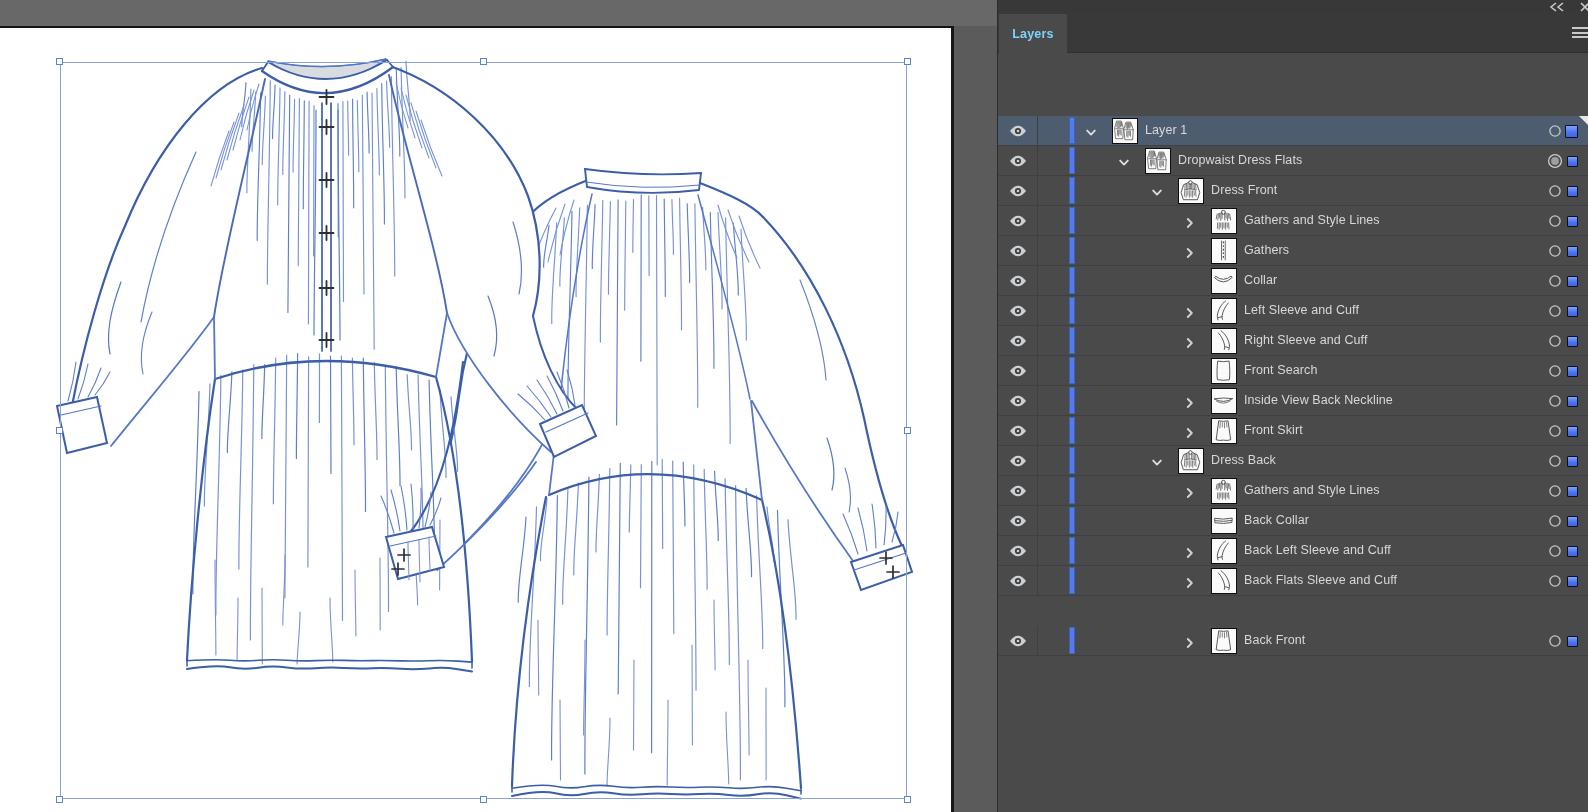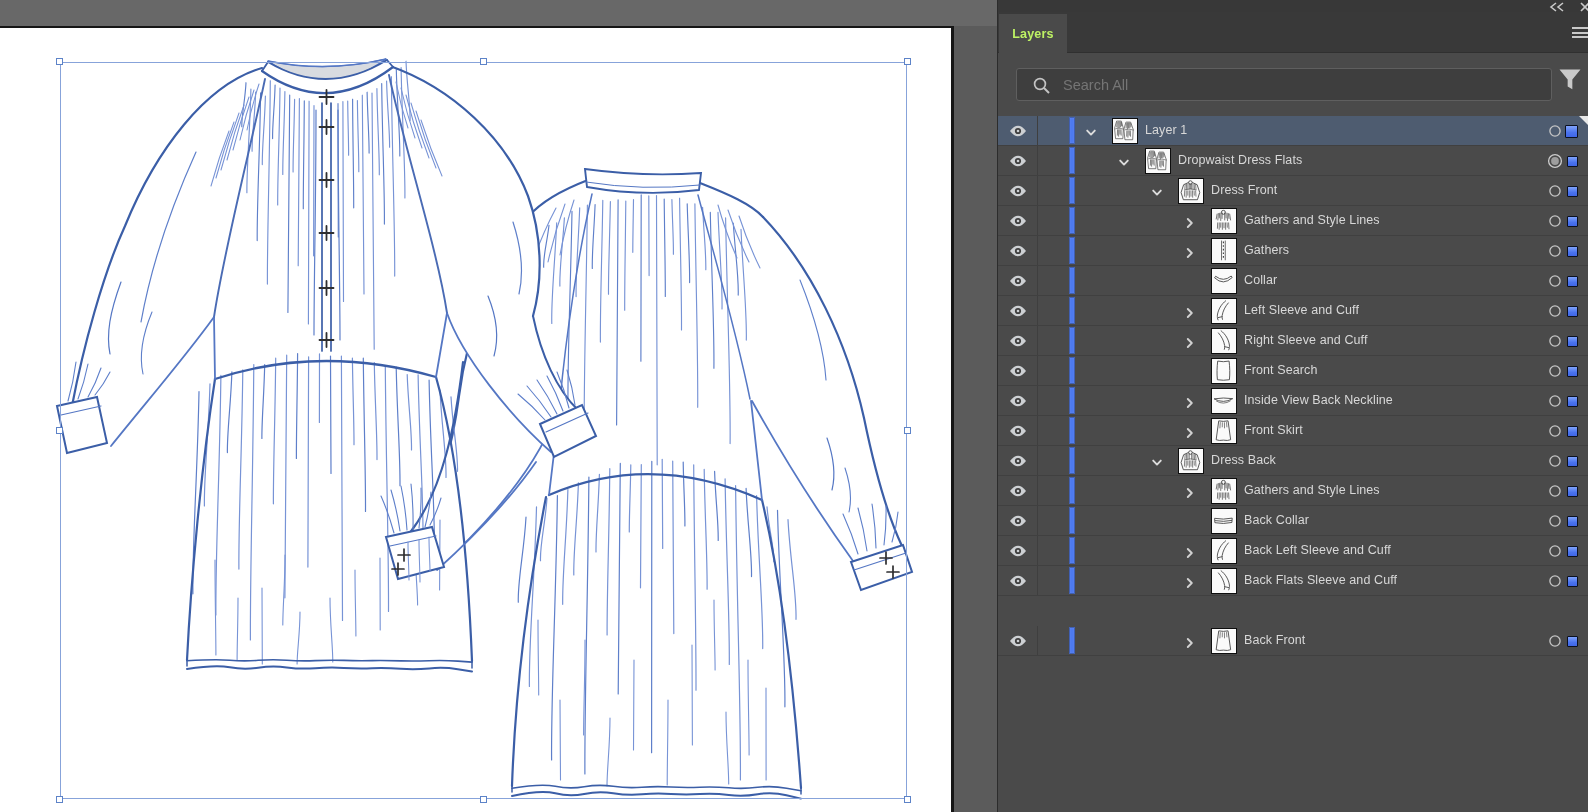--- a/index.html
+++ b/index.html
@@ -18,21 +18,21 @@
   #selbox { position:absolute; left:60px; top:62px; width:847px; height:737px;
      border:1px solid #87a3da; z-index:3; }
 
   
   #panel { position:absolute; left:997px; top:0; width:591px; height:812px; background:#4a4a4a; overflow:hidden; }
   #panel-edge { position:absolute; left:0; top:0; width:1px; height:812px; background:#2c2c2c; z-index:9; }
   #dock-top { position:absolute; left:0; top:0; width:591px; height:12px; background:#383838; }
   #dock-top svg { position:absolute; top:2px; }
   #tabbar { position:absolute; left:1px; top:12px; width:590px; height:41px; background:#393939; border-bottom:1px solid #303030;}
   #tab-layers { position:absolute; left:1px; top:2px; width:68px; height:42px; background:#4a4a4a;
-      color:#bef264; font-size:12.5px; font-weight:700; line-height:40px; text-align:center; letter-spacing:0.2px; }
+      color:#7dd3fc; font-size:12.5px; font-weight:700; line-height:40px; text-align:center; letter-spacing:0.2px; }
   #panel-menu { position:absolute; right:-2px; top:15px; width:18px; height:12px; }
   #panel-menu div { height:2px; background:#c9c9c9; margin-bottom:2.6px; }
   #searchbar { position:absolute; left:1px; top:53px; width:590px; height:50px; background:#4a4a4a; }
   #searchbox { position:absolute; left:18px; top:15px; width:536px; height:33px; background:#3e3e3e;
       border:1px solid #5f5f5f; border-radius:3px; }
   #searchbox input { position:absolute; left:46px; top:0; width:480px; height:31px; background:transparent; border:none;
       outline:none; color:#cfcfcf; font-size:14.5px; font-family:inherit; }
   #searchbox input::placeholder { color:#757575; }
   #search-mag { position:absolute; left:15px; top:7px; }
   #filter-btn { position:absolute; left:558px; top:13px; width:28px; height:28px; }
@@ -368,32 +368,20 @@
       </svg>
     </div>
     <div id="tabbar">
       <div id="tab-layers">Layers</div>
       <div id="panel-menu">
           <div></div>
           <div></div>
           <div></div>
         </div>
     </div>
-    <div id="searchbar">
-      <div id="searchbox">
-        <svg id="search-mag" width="19" height="19" viewBox="0 0 19 19">
-          <circle cx="8" cy="8" r="5.4" fill="none" stroke="#c3c3c3" stroke-width="1.7"></circle>
-          <path d="M12,12 L17,17" stroke="#c3c3c3" stroke-width="1.9"></path>
-        </svg>
-        <input type="text" placeholder="Search All" style="">
-      </div>
-      <svg id="filter-btn" width="24" height="24" viewBox="0 0 24 24">
-        <path d="M3,3 L21,3 L14,11.5 L14,20 L10,17.5 L10,11.5 Z" fill="#c9c9c9"></path>
-      </svg>
-    </div>
     <div id="rows-area">
 <div class="row selected" style="top:13px">
   <div class="cell-eye">
             <svg width="18" height="12" viewBox="0 0 18 12" class="eyesvg">
 <path d="M1,6 Q5,0.7 9,0.7 Q13,0.7 17,6 Q13,11.3 9,11.3 Q5,11.3 1,6 Z" fill="#cdd0d3"></path>
 <circle cx="9" cy="6" r="3.1" fill="#3e3e3e"></circle>
 <circle cx="9" cy="6" r="1.3" fill="#cdd0d3"></circle>
 </svg>
           </div>
   <div class="cell-lock"></div>

